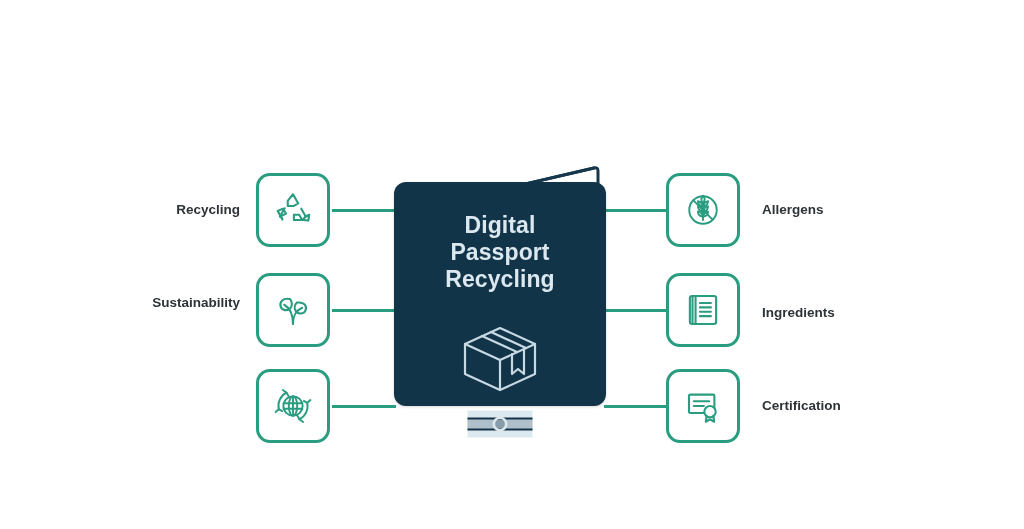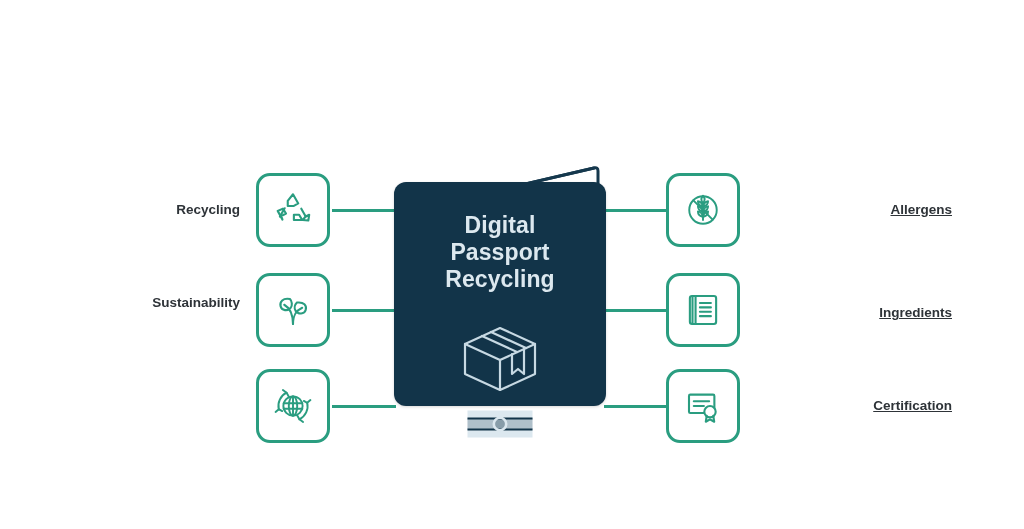--- a/index.html
+++ b/index.html
@@ -117,24 +117,23 @@
     font-size: 13.5px;
     font-weight: 700;
     line-height: 17px;
   }
   .label-left {
     text-align: right;
     width: 170px;
     left: 70px;
   }
   .label-right {
-    text-align: right;
+    text-align: left;
     width: 190px;
     left: 762px;
-    text-decoration: underline;
   }
   .lab-l1 { top: 201px; }
   .lab-l2 { top: 294px; }
   .lab-l3 { top: 397px; }
   .lab-r1 { top: 201px; }
   .lab-r2 { top: 304px; }
   .lab-r3 { top: 397px; }
 </style>
 </head>
 <body>

